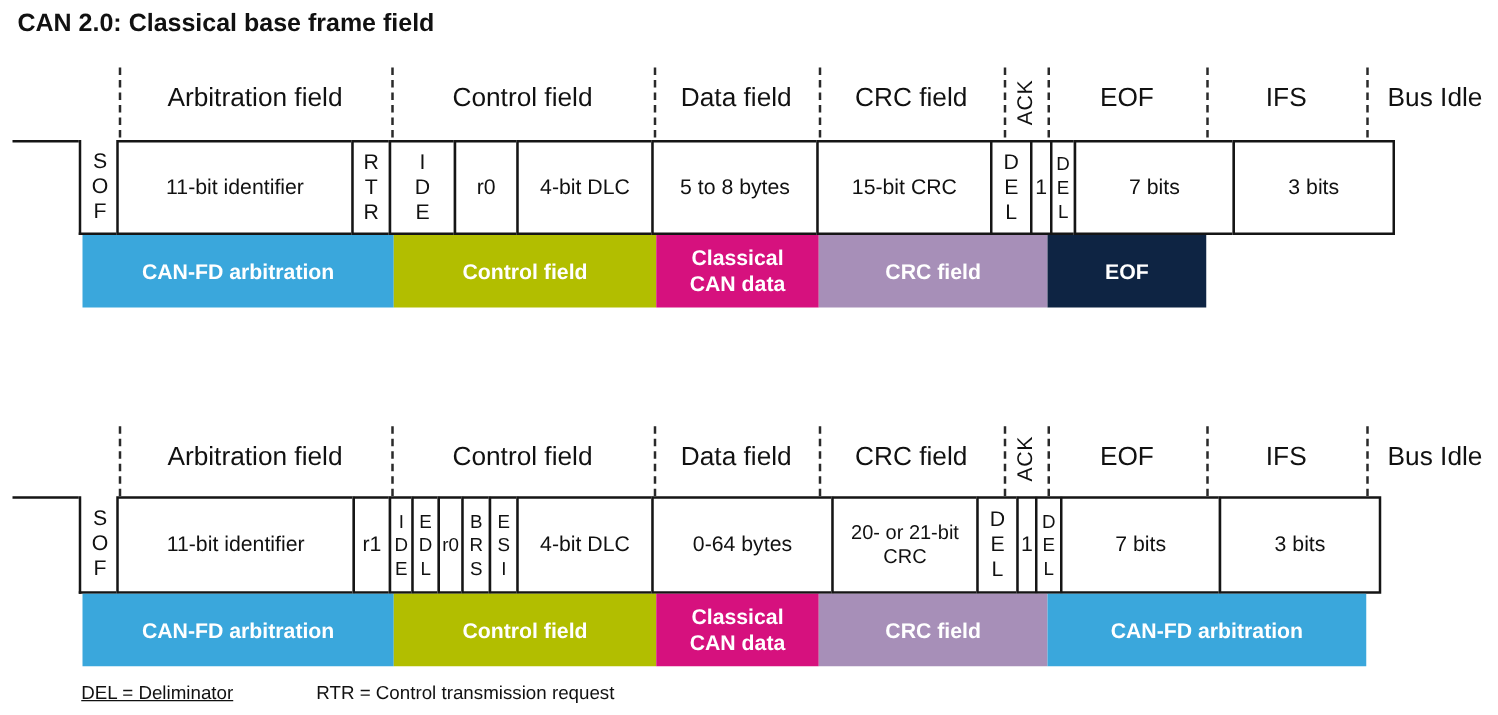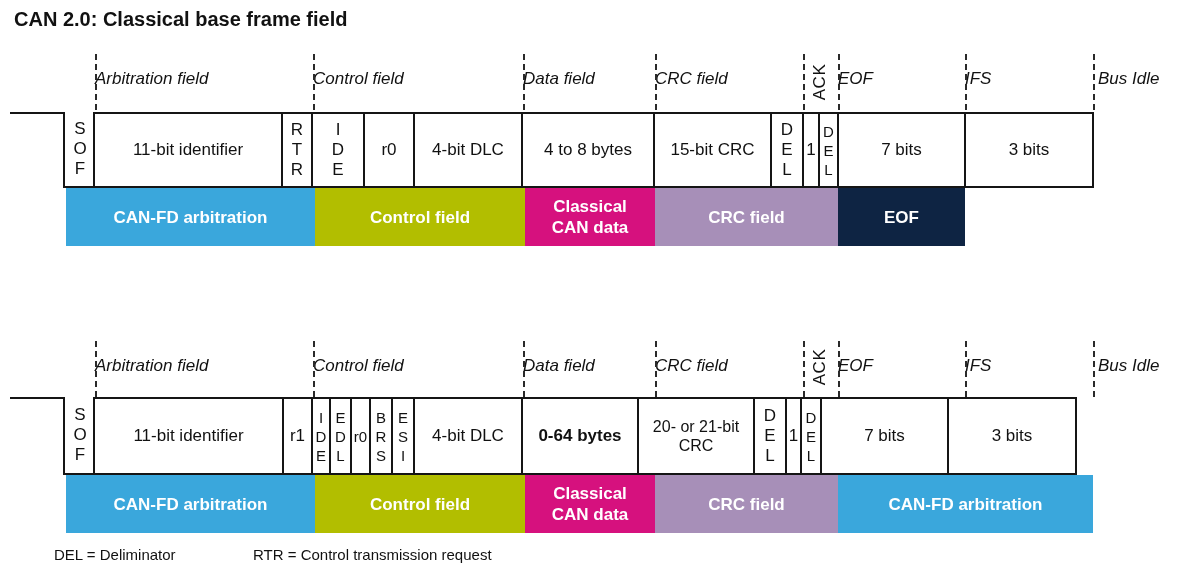--- a/index.html
+++ b/index.html
@@ -1,19 +1,19 @@
 <!DOCTYPE html>
 <html><head>
 <meta charset="utf-8">
 <style>
   html,body{margin:0;padding:0;background:#fff;}
   .canvas{position:relative;width:1198px;height:572px;background:#fff;overflow:hidden;
           font-family:"Liberation Sans", sans-serif;color:#111;}
   .title{position:absolute;left:14px;font-size:20px;font-weight:bold;color:#111;white-space:nowrap;}
-  .flabel{position:absolute;height:24px;line-height:24px;font-size:17px;white-space:nowrap;font-style:italic;}
+  .flabel{position:absolute;height:24px;line-height:24px;font-size:21px;text-align:center;white-space:nowrap;}
   .dash{position:absolute;width:0;border-left:2px dashed #2a2a2a;}
   .ackwrap{position:absolute;display:flex;align-items:center;justify-content:center;}
   .ackwrap span{transform:rotate(-90deg);font-size:17px;letter-spacing:0.5px;}
   .leadin{position:absolute;height:0;border-top:2px solid #151515;}
   .cellrow{position:absolute;display:flex;align-items:stretch;}
   .cell{flex:0 0 auto;box-sizing:border-box;border:2px solid #151515;margin-left:-2px;
         background:#fff;display:flex;align-items:center;justify-content:center;
         font-size:17px;text-align:center;}
   .cell.sofc{border-top:none;border-right:none;margin-left:0;background:transparent;}
   .vtext{white-space:pre-line;line-height:20px;}
@@ -61,22 +61,22 @@
 F</div>
     <div class="cell" style="width:190px;">11-bit identifier</div>
     <div class="cell vtext" style="width:32px;">R
 T
 R</div>
     <div class="cell vtext" style="width:54px;">I
 D
 E</div>
     <div class="cell" style="width:52px;">r0</div>
     <div class="cell" style="width:110px;">4-bit DLC</div>
-    <div class="cell" style="width:134px;">4 to 8 bytes</div>
-    <div class="cell" style="width:119px;">15-bit CRC</div>
+    <div class="cell" style="width:134px;">5 to 8 bytes</div>
+    <div class="cell" style="width:141px;">15-bit CRC</div>
     <div class="cell vtext" style="width:34px;">D
 E
 L</div>
     <div class="cell" style="width:18px;">1</div>
     <div class="cell vtext small" style="width:21px;">D
 E
 L</div>
     <div class="cell" style="width:129px;">7 bits</div>
     <div class="cell" style="width:130px;">3 bits</div>
   </div>
@@ -126,21 +126,21 @@
 D
 L</div>
     <div class="cell small" style="width:21px;">r0</div>
     <div class="cell vtext small" style="width:24px;">B
 R
 S</div>
     <div class="cell vtext small" style="width:24px;">E
 S
 I</div>
     <div class="cell" style="width:110px;">4-bit DLC</div>
-    <div class="cell" style="width:118px;font-weight:bold;">0-64 bytes</div>
+    <div class="cell" style="width:146px;">0-64 bytes</div>
     <div class="cell crc2" style="width:118px;">20- or 21-bit CRC</div>
     <div class="cell vtext" style="width:34px;">D
 E
 L</div>
     <div class="cell" style="width:17px;">1</div>
     <div class="cell vtext small" style="width:22px;">D
 E
 L</div>
     <div class="cell" style="width:129px;">7 bits</div>
     <div class="cell" style="width:130px;">3 bits</div>
@@ -148,16 +148,16 @@
 
   <div class="bar" style="left:66px;top:475px;height:58px;">
     <div class="seg" style="width:249px;background:#3AA7DC;">CAN-FD arbitration</div>
     <div class="seg" style="width:210px;background:#B2BE00;">Control field</div>
     <div class="seg" style="width:130px;background:#D6117E;">Classical
 CAN data</div>
     <div class="seg" style="width:183px;background:#A78FB8;">CRC field</div>
     <div class="seg" style="width:255px;background:#3AA7DC;">CAN-FD arbitration</div>
   </div>
 
-  <div class="legend" style="left:54px;">DEL = Deliminator</div>
+  <div class="legend" style="left:65px;text-decoration:underline;">DEL = Deliminator</div>
   <div class="legend" style="left:253px;">RTR = Control transmission request</div>
 
 </div>
 
 </body></html>

